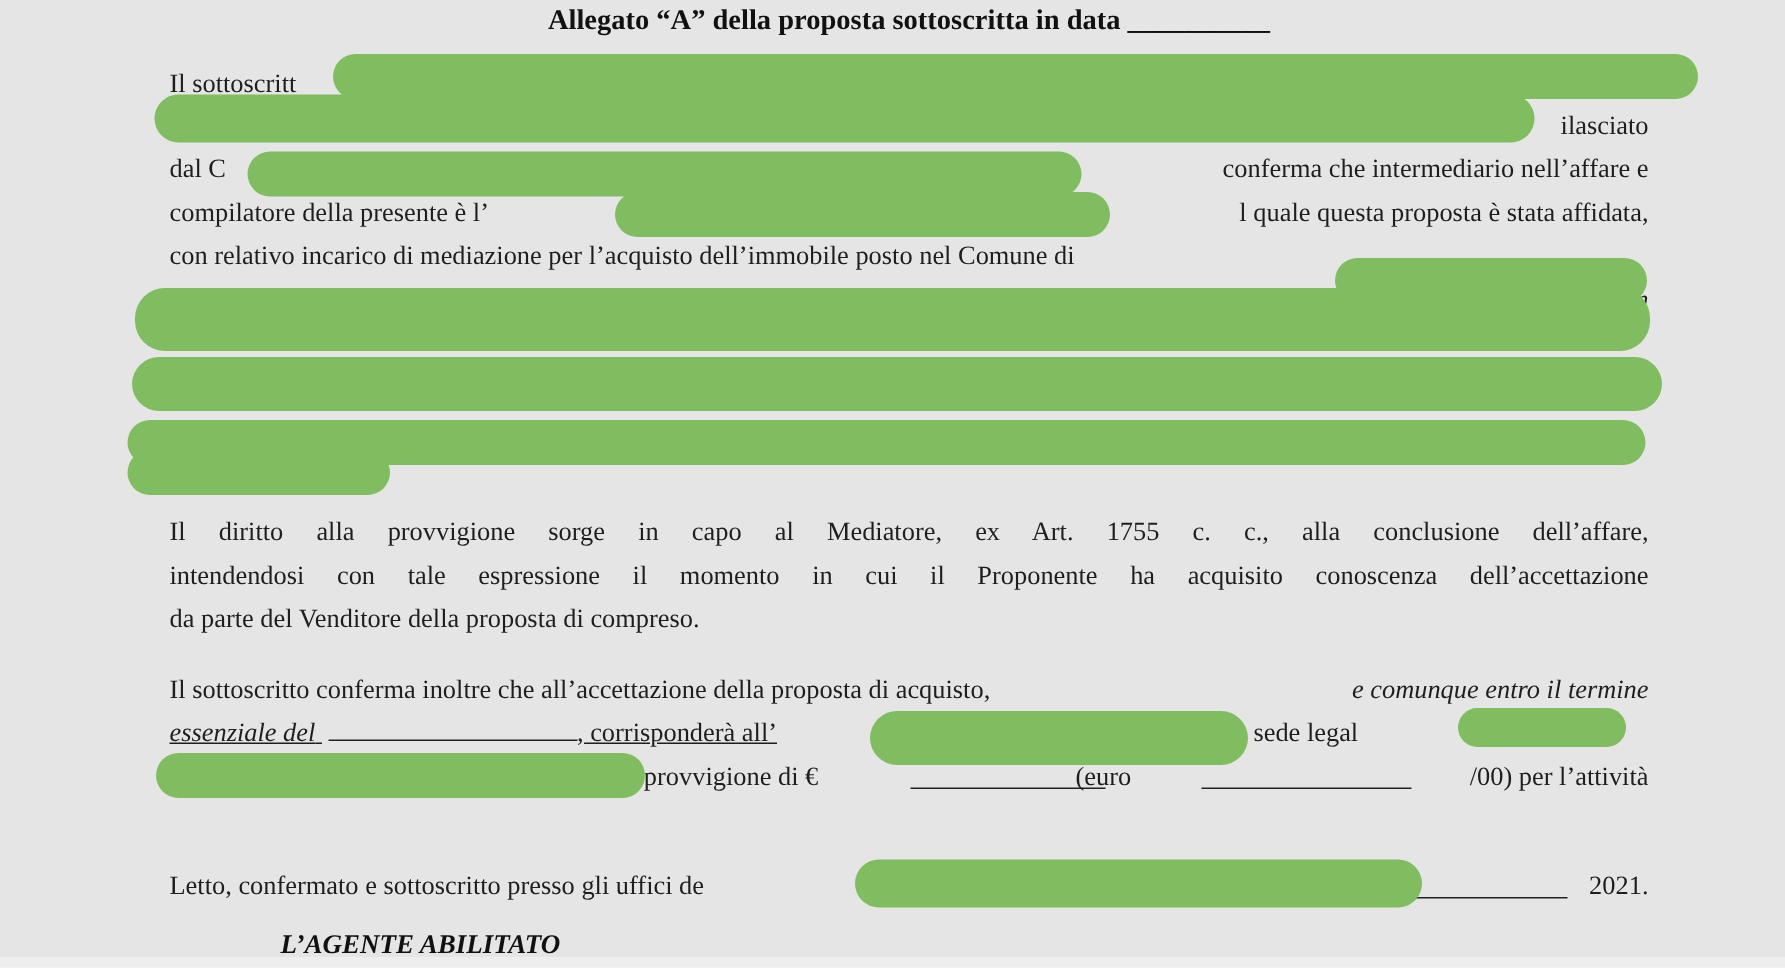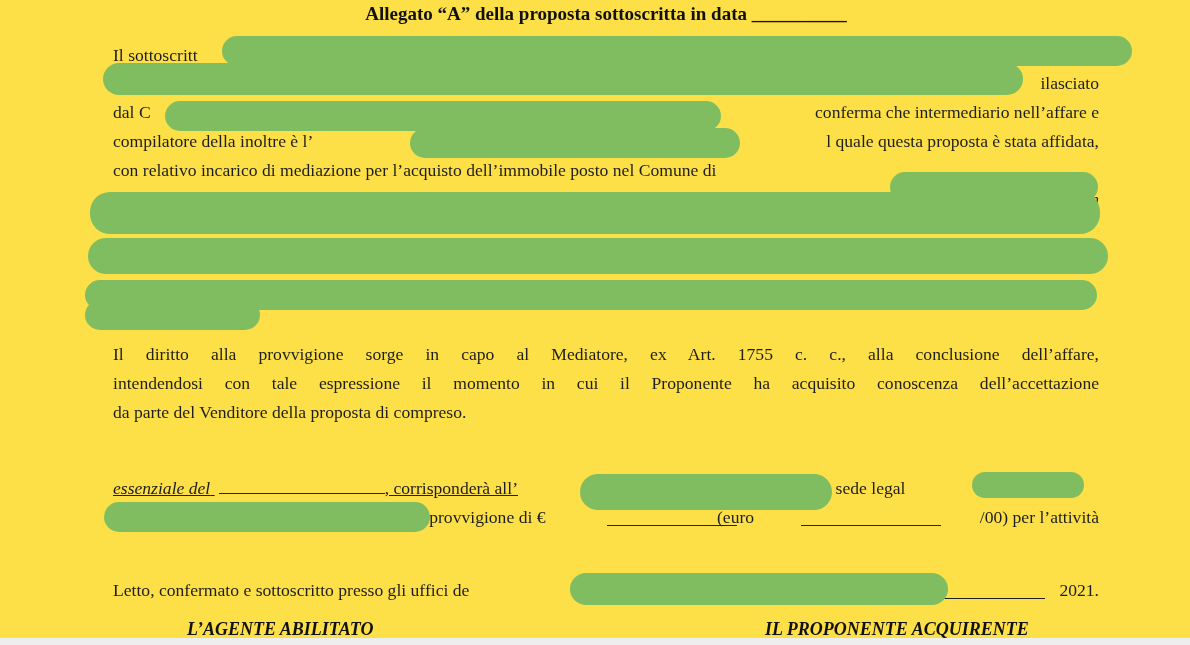--- a/index.html
+++ b/index.html
@@ -2,21 +2,21 @@
 <html><head>
 <meta charset="utf-8">
 <style>
   html, body { margin: 0; padding: 0; }
   body {
     width: 1190px; height: 645px; overflow: hidden; position: relative;
     background: #ffffff;
     font-family: "Liberation Serif", serif;
     color: #1e1e1e;
   }
-  .page { position: absolute; left: 0; top: 0; width: 1190px; height: 640px; background: #fde047; }
+  .page { position: absolute; left: 0; top: 0; width: 1190px; height: 640px; background: #e5e5e5; }
   .bottom-strip { position: absolute; left: 0; top: 638px; width: 1190px; height: 7px; background: #eeeeef; }
   .title {
     position: absolute; left: 0; top: 3px; width: 1212px; text-align: center;
     font-weight: bold; font-size: 19px; color: #111;
   }
   .line {
     position: absolute; left: 113px; width: 986px;
     font-size: 17.6px; line-height: 22px; white-space: nowrap;
   }
   .justify { text-align: justify; text-align-last: justify; }
@@ -38,55 +38,58 @@
     <span>Il sottoscritt</span>
   </div>
   <div class="line" style="top:72px; text-align:right;">
     <span>ilasciato</span>
   </div>
   <div class="line" style="top:101px;">
     <span>dal C</span>
     <span style="position:absolute; right:0;font-family:Liberation Serif, serif;">conferma che intermediario nell’affare e</span>
   </div>
   <div class="line" style="top:130px;">
-    <span>compilatore della inoltre è l’</span>
+    <span>compilatore della presente è l’</span>
     <span style="position:absolute; right:0;text-align:right;">l quale questa proposta è stata affidata,</span>
   </div>
   <div class="line" style="top:159px;">
     <span>con relativo incarico di mediazione per l’acquisto dell’immobile posto nel Comune di</span>
   </div>
   <div class="line it" style="top:188px; text-align:right;">
     <span>n</span>
   </div>
 
   <div class="line justify" style="top:343px;">Il diritto alla provvigione sorge in capo al Mediatore, ex Art. 1755 c. c., alla conclusione dell’affare,</div>
   <div class="line justify" style="top:372px;">intendendosi con tale espressione il momento in cui il Proponente ha acquisito conoscenza dell’accettazione</div>
   <div class="line" style="top:401px;">da parte del Venditore della proposta di compreso.</div>
 
+  <div class="line" style="top:448px;">
+    <span>Il sottoscritto conferma inoltre che all’accettazione della proposta di acquisto,</span>
+    <span class="it" style="position:absolute; right:0;">e comunque entro il termine</span>
+  </div>
   <div class="line" style="top:477px;text-decoration:underline;">
     <span class="it">essenziale del</span>
     <span class="ul" style="width:166px; margin-left:4px;"></span><span>, corrisponderà all’</span>
     <span style="position:absolute; left:684px;">, con sede legal</span>
   </div>
   <div class="line" style="top:506px;">
     <span style="position:absolute; left:304px;">a provvigione di €</span>
     <span class="ul" style="position:absolute; left:494px; width:130px; top:4px;"></span>
     <span style="position:absolute; left:604px;">(euro</span>
     <span class="ul" style="position:absolute; left:688px; width:140px; top:4px;"></span>
     <span style="position:absolute; right:0;">/00) per l’attività</span>
   </div>
 
   <div class="line" style="top:579px;">
     <span>Letto, confermato e sottoscritto presso gli uffici de</span>
     <span class="ul" style="position:absolute; left:830px; width:102px; top:4px;"></span>
     <span style="position:absolute; right:0;">2021.</span>
   </div>
 
   <div class="sig" style="left:187px;">L’AGENTE ABILITATO</div>
-  <div class="sig" style="left:765px;">IL PROPONENTE ACQUIRENTE</div>
 
   <div class="redact" style="left:222px; top:36px; width:910px; height:30px; border-radius:18px;"></div>
   <div class="redact" style="left:103px; top:63px; width:920px; height:32px; border-radius:18px;"></div>
   <div class="redact" style="left:165px; top:101px; width:556px; height:30px; border-radius:16px;"></div>
   <div class="redact" style="left:410px; top:128px; width:330px; height:30px; border-radius:16px;"></div>
   <div class="redact" style="left:890px; top:172px; width:208px; height:30px; border-radius:16px;"></div>
   <div class="redact" style="left:90px; top:192px; width:1010px; height:42px; border-radius:20px;"></div>
   <div class="redact" style="left:88px; top:238px; width:1020px; height:36px; border-radius:20px;"></div>
   <div class="redact" style="left:85px; top:280px; width:1012px; height:30px; border-radius:18px;"></div>
   <div class="redact" style="left:85px; top:300px; width:175px; height:30px; border-radius:16px;"></div>

